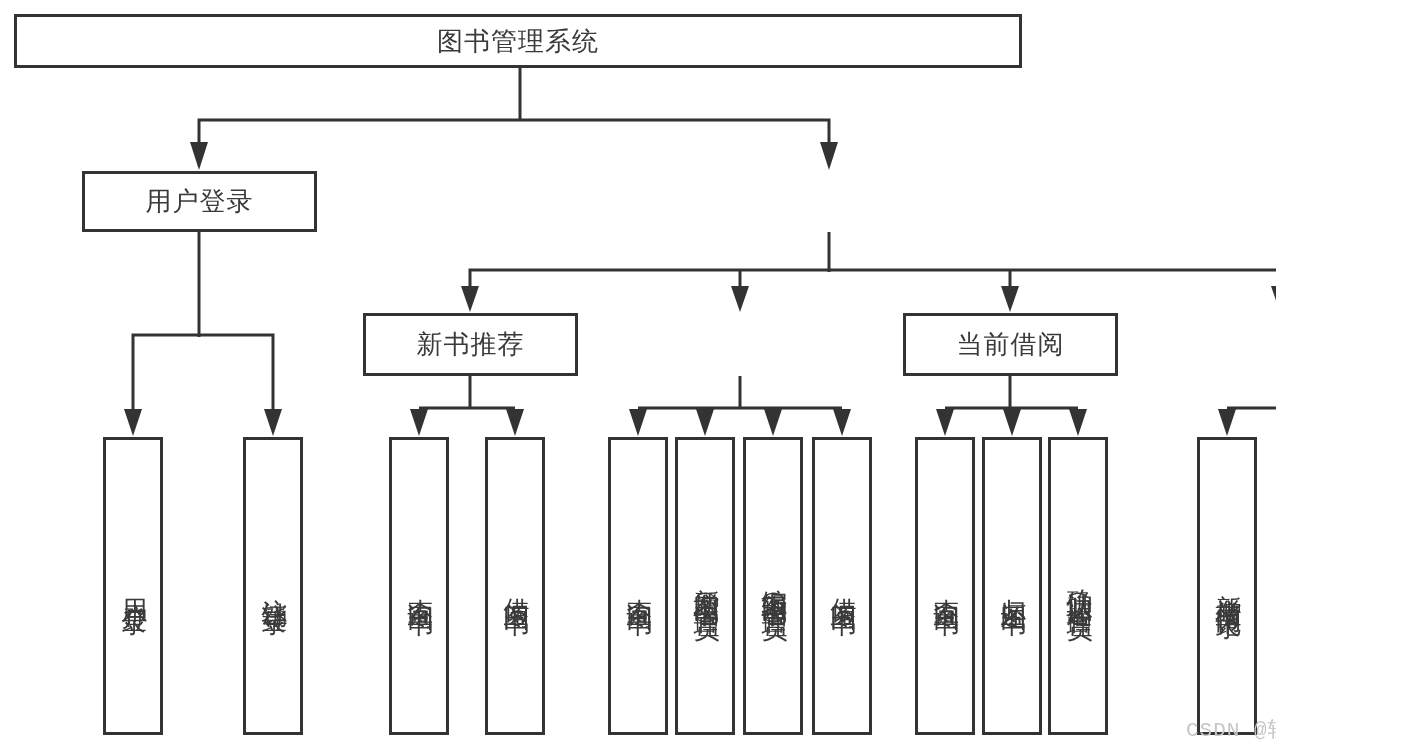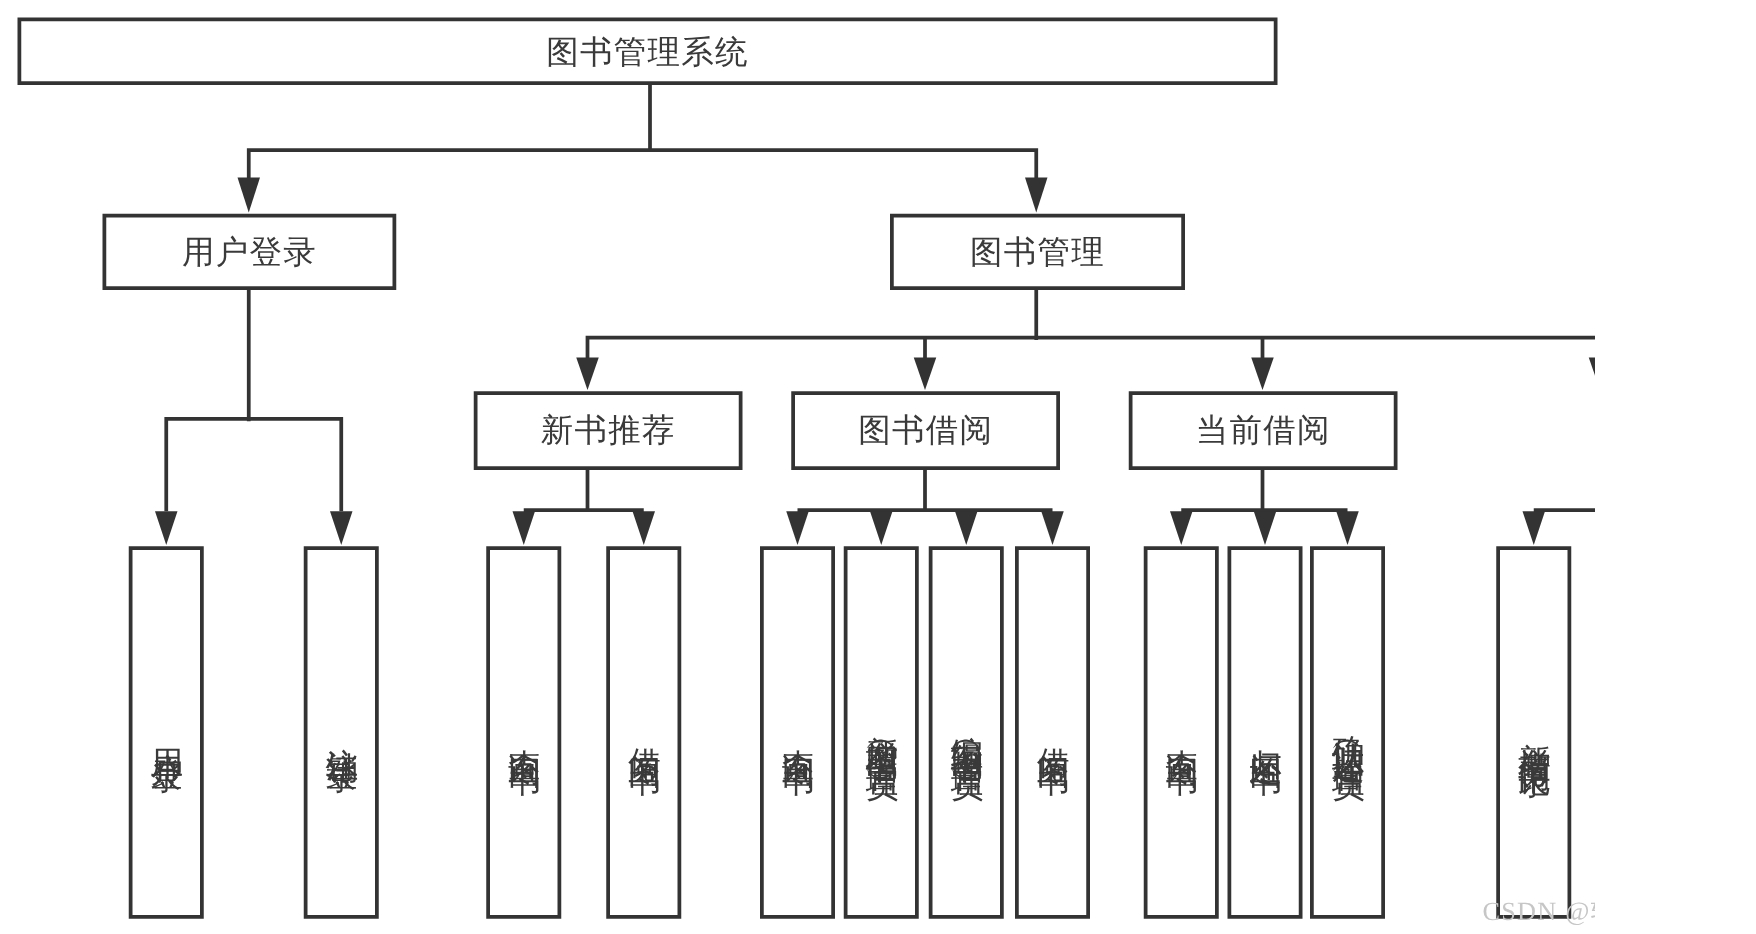--- a/index.html
+++ b/index.html
@@ -1,21 +1,21 @@
 <!DOCTYPE html>
 <html><head>
 <meta charset="utf-8">
 <style>
   html,body { margin:0; padding:0; background:#fff; }
   .canvas {
     position: relative;
     width: 1276px;
     height: 747px;
     background: #fff;
-    font-family: Liberation Serif, serif;
+    font-family: Liberation Mono, monospace;
     overflow: hidden;
   }
   svg.wires { position:absolute; left:0; top:0; }
   .node {
     position: absolute;
     box-sizing: border-box;
     background: #fff;
     border: 3px solid #333;
     display: flex;
     align-items: center;
@@ -112,24 +112,22 @@
       <polygon points="1012,436 1003,409 1021,409"></polygon>
       <polygon points="1078,436 1069,409 1087,409"></polygon>
       <polygon points="1227,436 1218,409 1236,409"></polygon>
       <polygon points="1343,436 1334,409 1352,409"></polygon>
     </g>
   </svg>
 
   <div class="node root">图书管理系统</div>
 
   <div class="node lvl2" style="left:82px; width:235px;">用户登录</div>
-  <div class="node lvl2" style="left:712px; width:236px;">图书管理</div>
 
-  <div class="node lvl3" style="left:379px;">新书推荐</div>
-  <div class="node lvl3" style="left:633px;">图书借阅</div>
+  <div class="node lvl3" style="left:363px;">新书推荐</div>
   <div class="node lvl3" style="left:903px;text-align:center;">当前借阅</div>
 
   <div class="node leaf" style="left:103px;">
     <span class="vtext">用户登录</span>
   </div>
   <div class="node leaf" style="left:243px;">
     <span class="vtext">注销登录</span>
   </div>
 
   <div class="node leaf" style="left:389px;">

